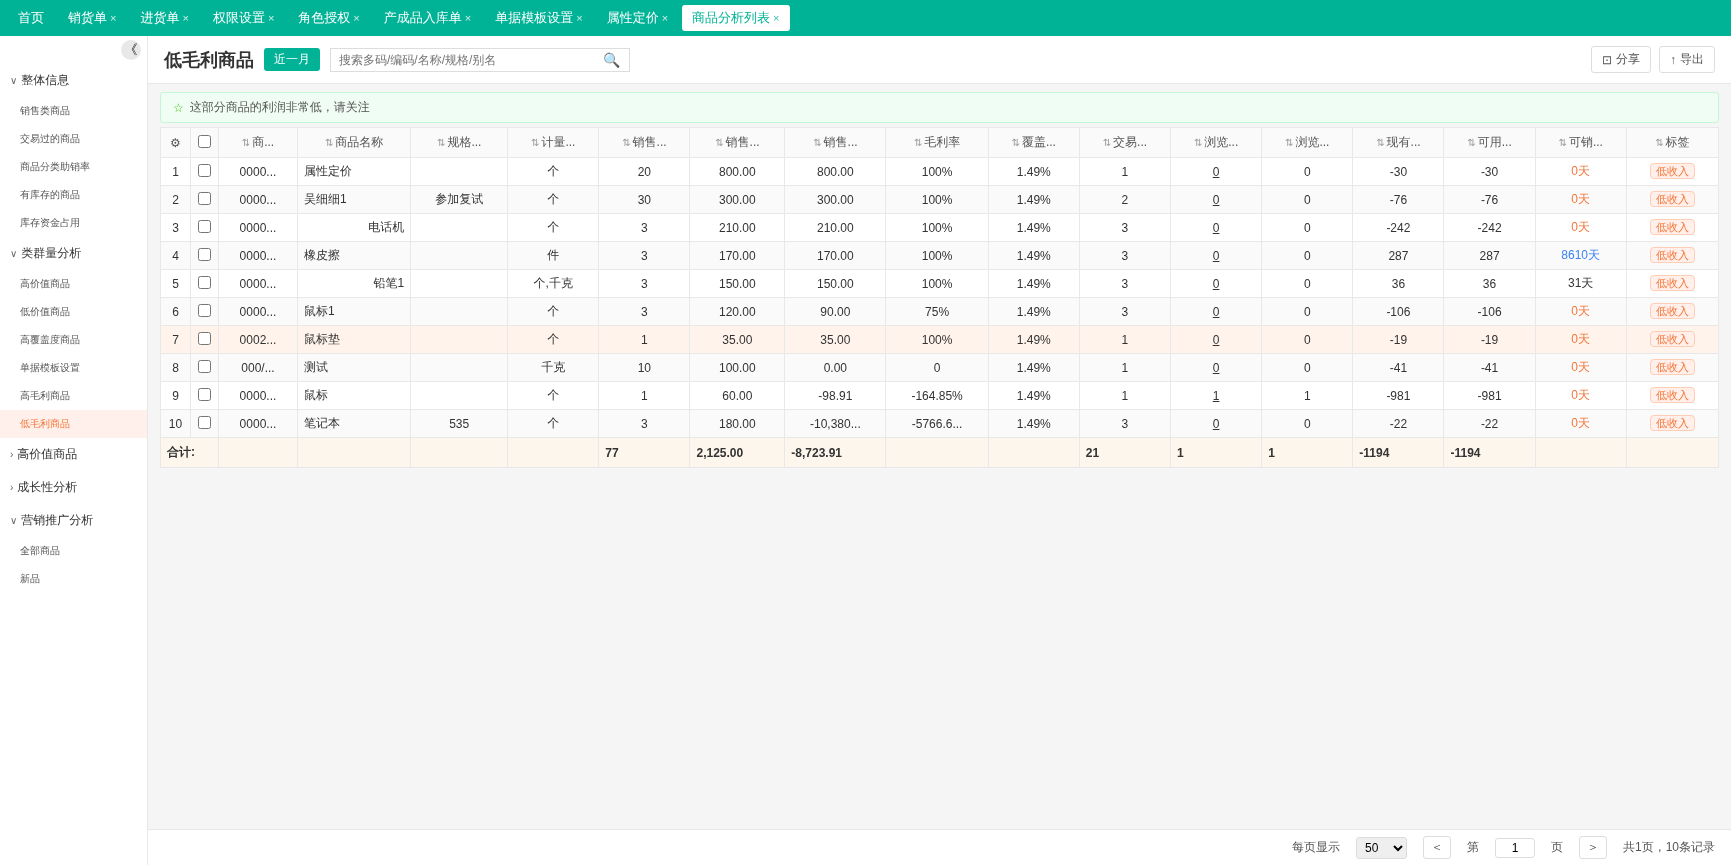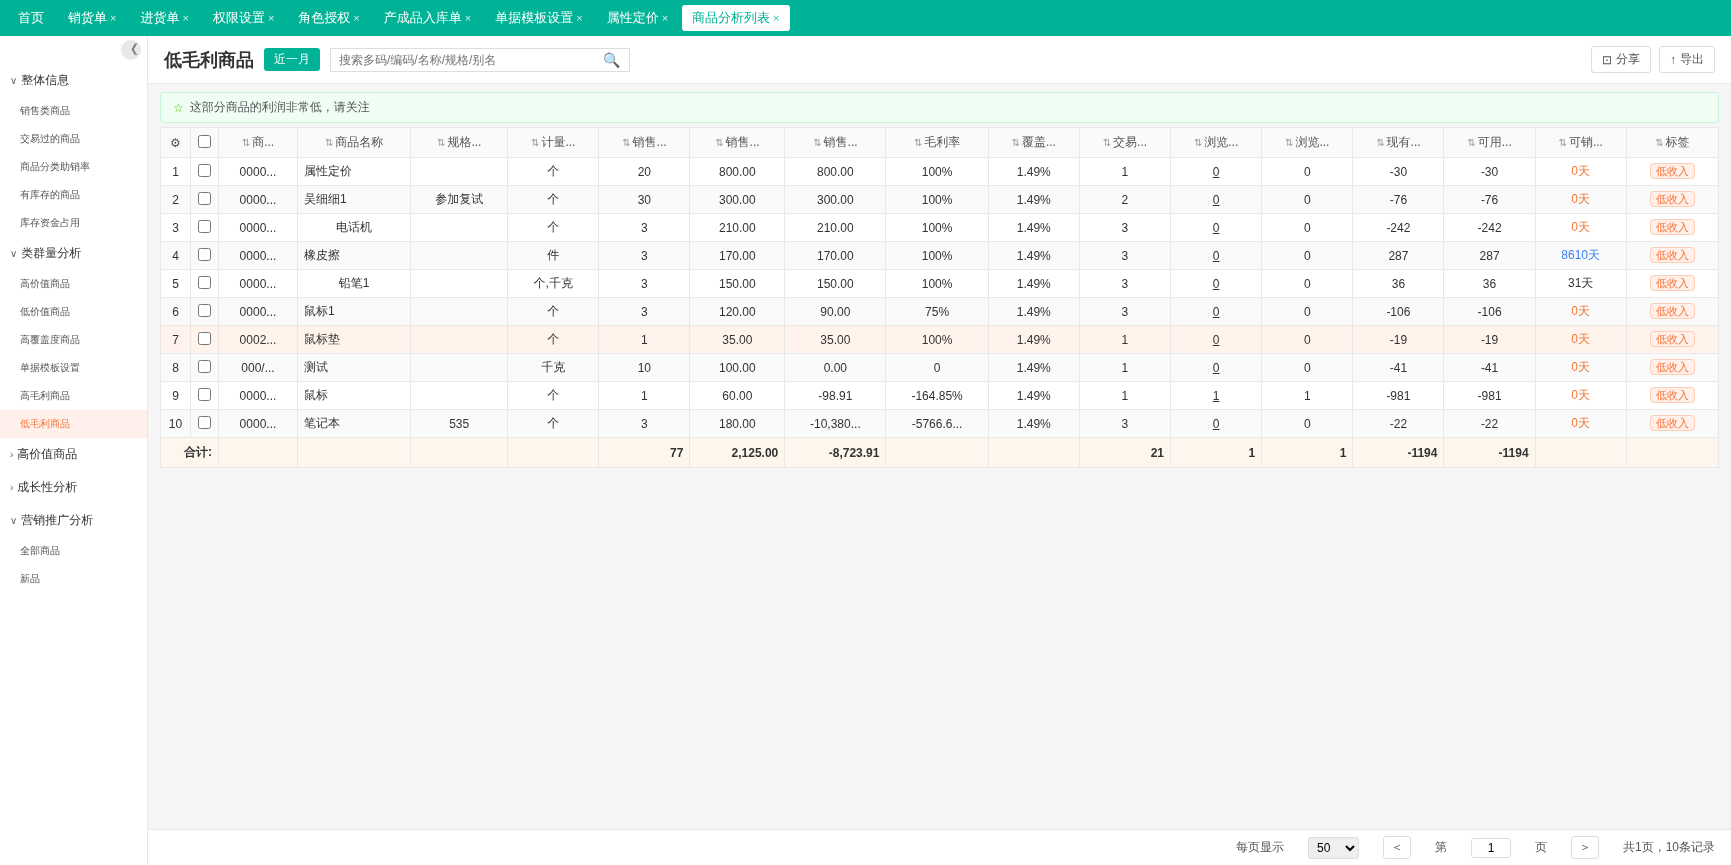--- a/index.html
+++ b/index.html
@@ -192,33 +192,33 @@
       padding: 1px 5px;
       font-size: 11px;
     }
     .text-link { color: #333; text-decoration: underline; cursor: pointer; }
     td.row-num { color: #333; font-weight: normal; }
     .total-row td {
       background: #fdf6ec;
       font-weight: bold;
       padding: 6px 6px;
       border: 1px solid #e8e8e8;
-      text-align: right;
+      text-align: left;
       margin-top: 12px;
     }
 
     
     .pagination-bar {
       display: flex;
       align-items: center;
       justify-content: flex-end;
       padding: 6px 16px;
       background: #fff;
       border-top: 1px solid #e8e8e8;
-      gap: 24px;
+      gap: 16px;
       font-size: 12px;
       color: #555;
     }
     .pagination-bar select {
       border: 1px solid #ddd;
       border-radius: 3px;
       padding: 2px 4px;
       font-size: 12px;
     }
     .page-btn {
@@ -427,21 +427,21 @@
       <td>0</td>
       <td>-76</td>
       <td>-76</td>
       <td style="color:#f5763a;">0天</td>
       <td><span class="tag-low-income">低收入</span></td>
     </tr>
             <tr>
       <td class="row-num">3</td>
       <td><input type="checkbox" style=""></td>
       <td>0000...</td>
-      <td style="text-align:center;">电话机</td>
+      <td style="text-align:right;">电话机</td>
       <td></td>
       <td>个</td>
       <td>3</td>
       <td>210.00</td>
       <td>210.00</td>
       <td>100%</td>
       <td>1.49%</td>
       <td>3</td>
       <td class="text-link">0</td>
       <td>0</td>
@@ -467,21 +467,21 @@
       <td>0</td>
       <td>287</td>
       <td>287</td>
       <td style="color:#3b82f6;">8610天</td>
       <td><span class="tag-low-income">低收入</span></td>
     </tr>
             <tr>
       <td class="row-num">5</td>
       <td><input type="checkbox" style=""></td>
       <td>0000...</td>
-      <td style="text-align:center;">铅笔1</td>
+      <td style="text-align:right;">铅笔1</td>
       <td></td>
       <td>个,千克</td>
       <td>3</td>
       <td>150.00</td>
       <td>150.00</td>
       <td>100%</td>
       <td>1.49%</td>
       <td>3</td>
       <td class="text-link">0</td>
       <td>0</td>

